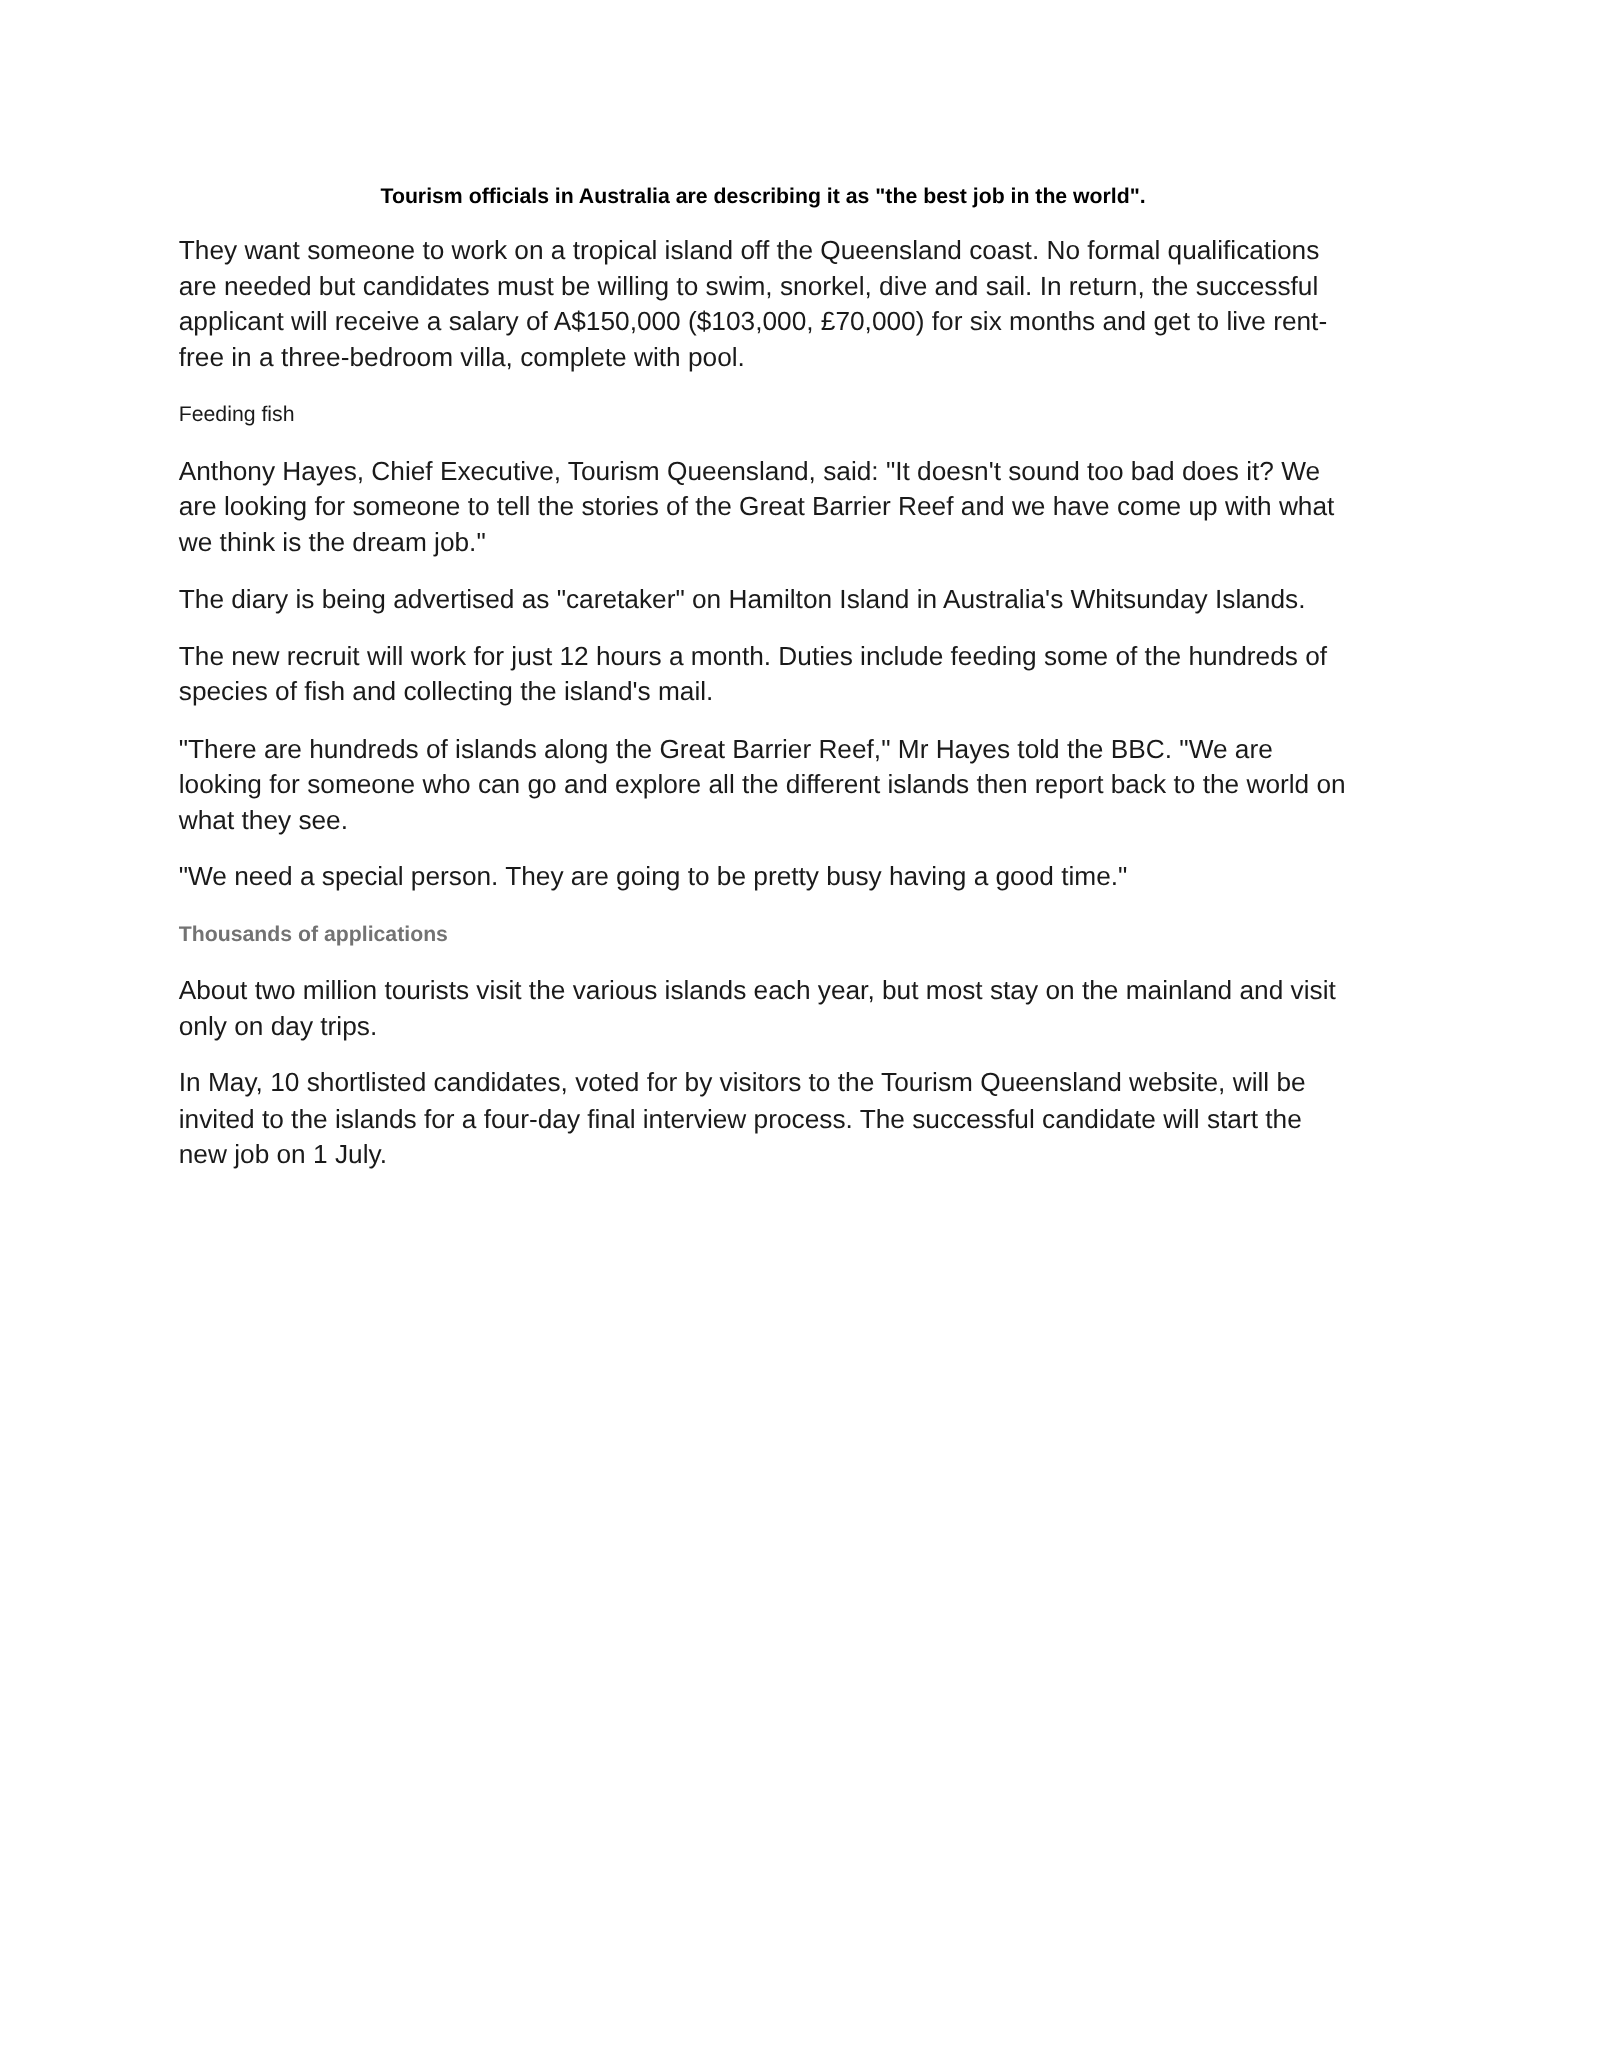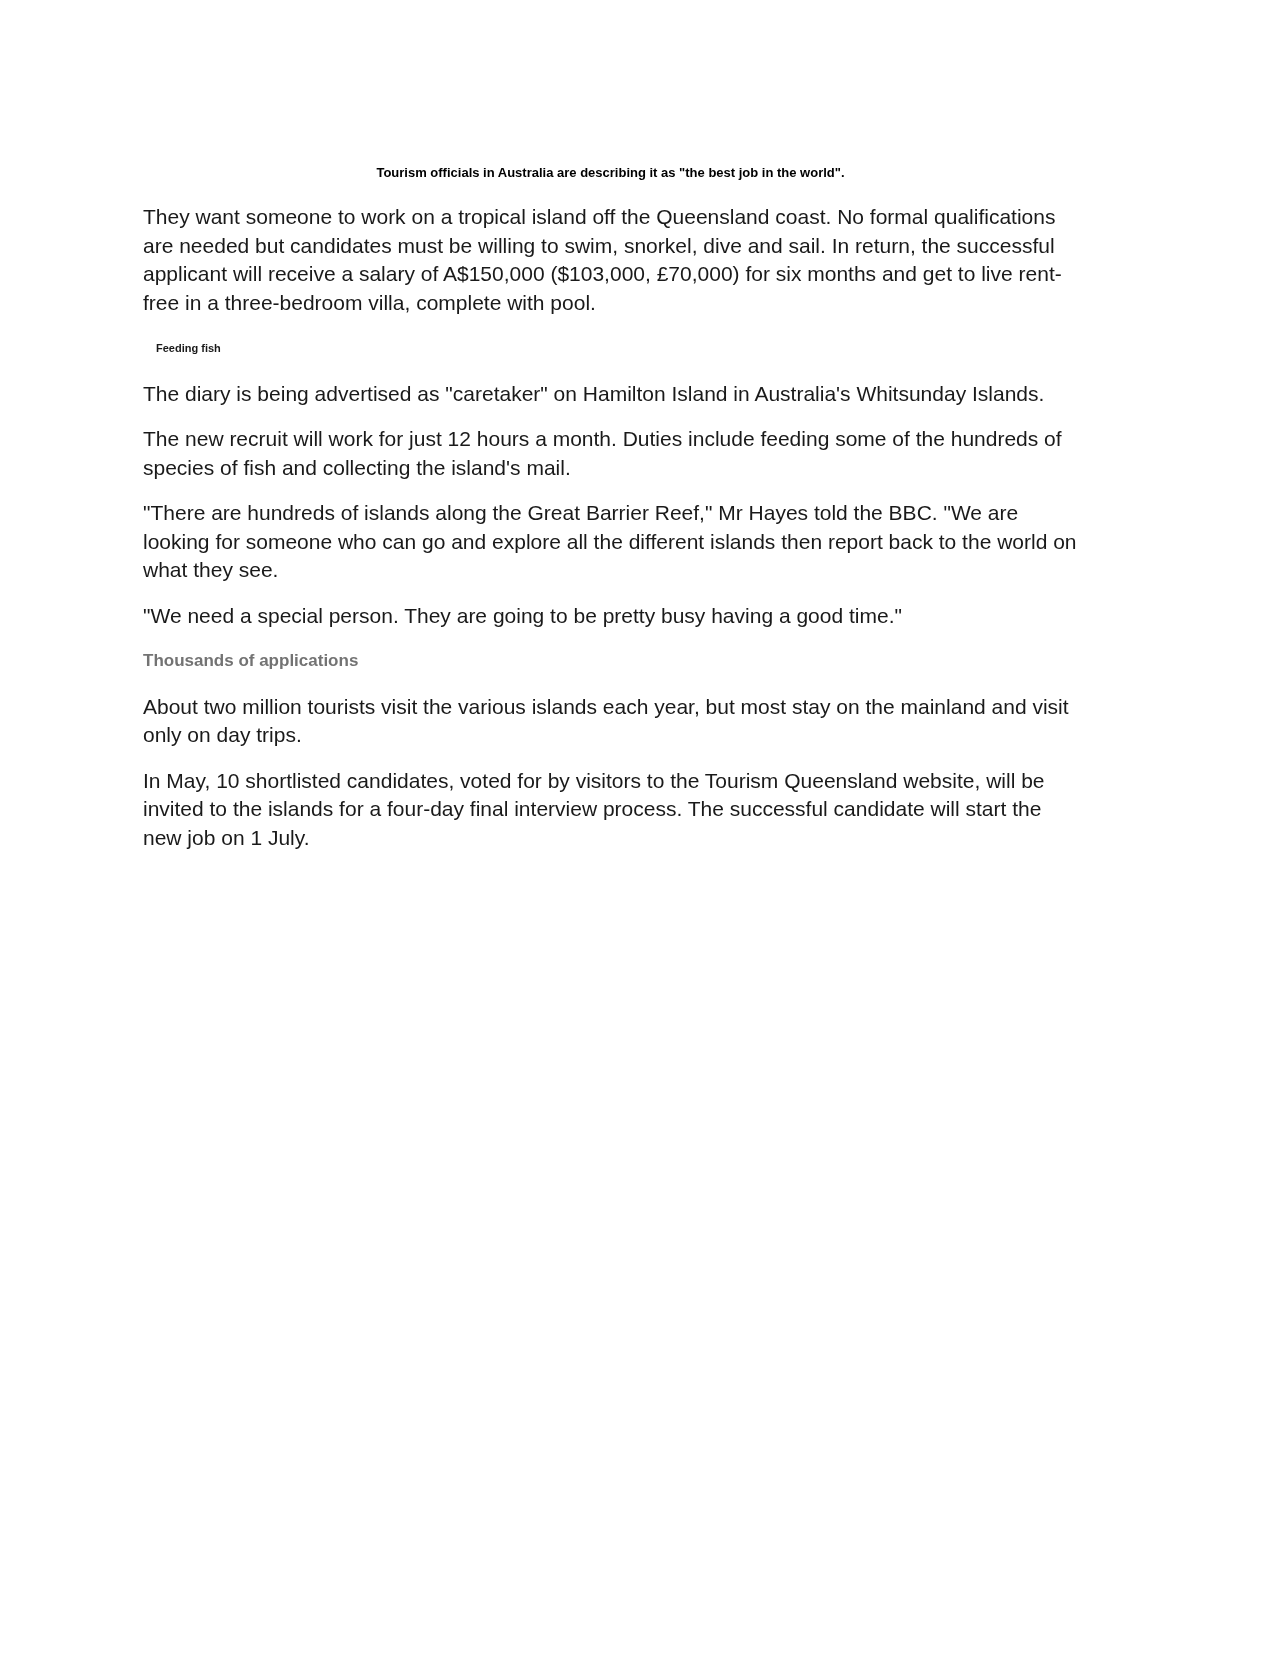--- a/index.html
+++ b/index.html
@@ -18,39 +18,39 @@
     box-sizing: border-box;
     width: 1280px;
     min-height: 1656px;
     padding: 143px 143px 60px 143px;
     background: #ffffff;
   }
   .content {
     width: 935px;
   }
   .doc-title {
-    font-size: 13px;
+    font-size: 17px;
     font-weight: bold;
     text-align: center;
     line-height: 28px;
-    margin: 16px 0 16px 0;
+    margin: 0 0 16px 0;
     color: #000000;
   }
   p.para {
     font-size: 21px;
     font-weight: normal;
     line-height: 28.5px;
     margin: 1px 0 17px 0;
     color: #1a1a1a;
   }
   p.subheading {
-    font-size: 11px;
-    font-weight: bold;
+    font-size: 17px;
+    font-weight: normal;
     line-height: 28.5px;
-    margin: 0 0 17px 13px;
+    margin: 0 0 17px 0;
     color: #1a1a1a;
   }
   p.subheading-bold {
     font-size: 17px;
     font-weight: bold;
     line-height: 28.5px;
     margin: 0 0 17px 0;
     color: #737373;
   }
 </style>
@@ -59,20 +59,21 @@
 
 <main class="page">
   <div class="content">
 
     <h1 class="doc-title">Tourism officials in Australia are describing it as "the best job in the world".</h1>
 
     <p class="para">They want someone to work on a tropical island off the Queensland coast. No formal qualifications are needed but candidates must be willing to swim, snorkel, dive and sail. In return, the successful applicant will receive a salary of A$150,000 ($103,000, £70,000) for six months and get to live rent-free in a three-bedroom villa, complete with pool.</p>
 
     <p class="subheading">Feeding fish</p>
 
+    <p class="para">Anthony Hayes, Chief Executive, Tourism Queensland, said: "It doesn't sound too bad does it? We are looking for someone to tell the stories of the Great Barrier Reef and we have come up with what we think is the dream job."</p>
 
     <p class="para">The diary is being advertised as "caretaker" on Hamilton Island in Australia's Whitsunday Islands.</p>
 
     <p class="para">The new recruit will work for just 12 hours a month. Duties include feeding some of the hundreds of species of fish and collecting the island's mail.</p>
 
 
     <p class="para">"There are hundreds of islands along the Great Barrier Reef," Mr Hayes told the BBC. "We are looking for someone who can go and explore all the different islands then report back to the world on what they see.</p>
 
     <p class="para">"We need a special person. They are going to be pretty busy having a good time."</p>
 

